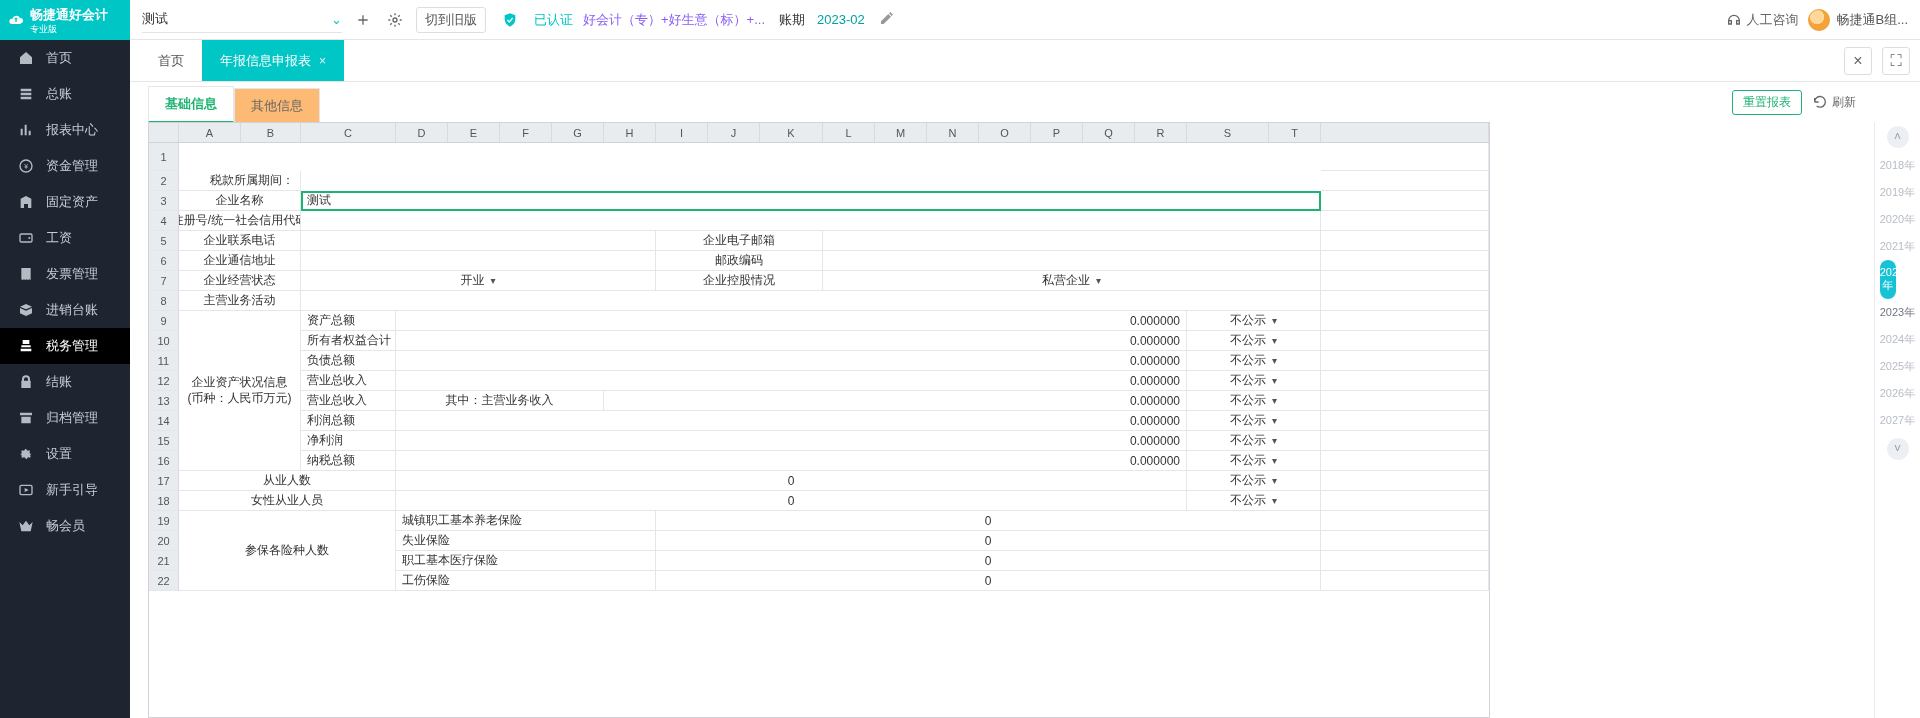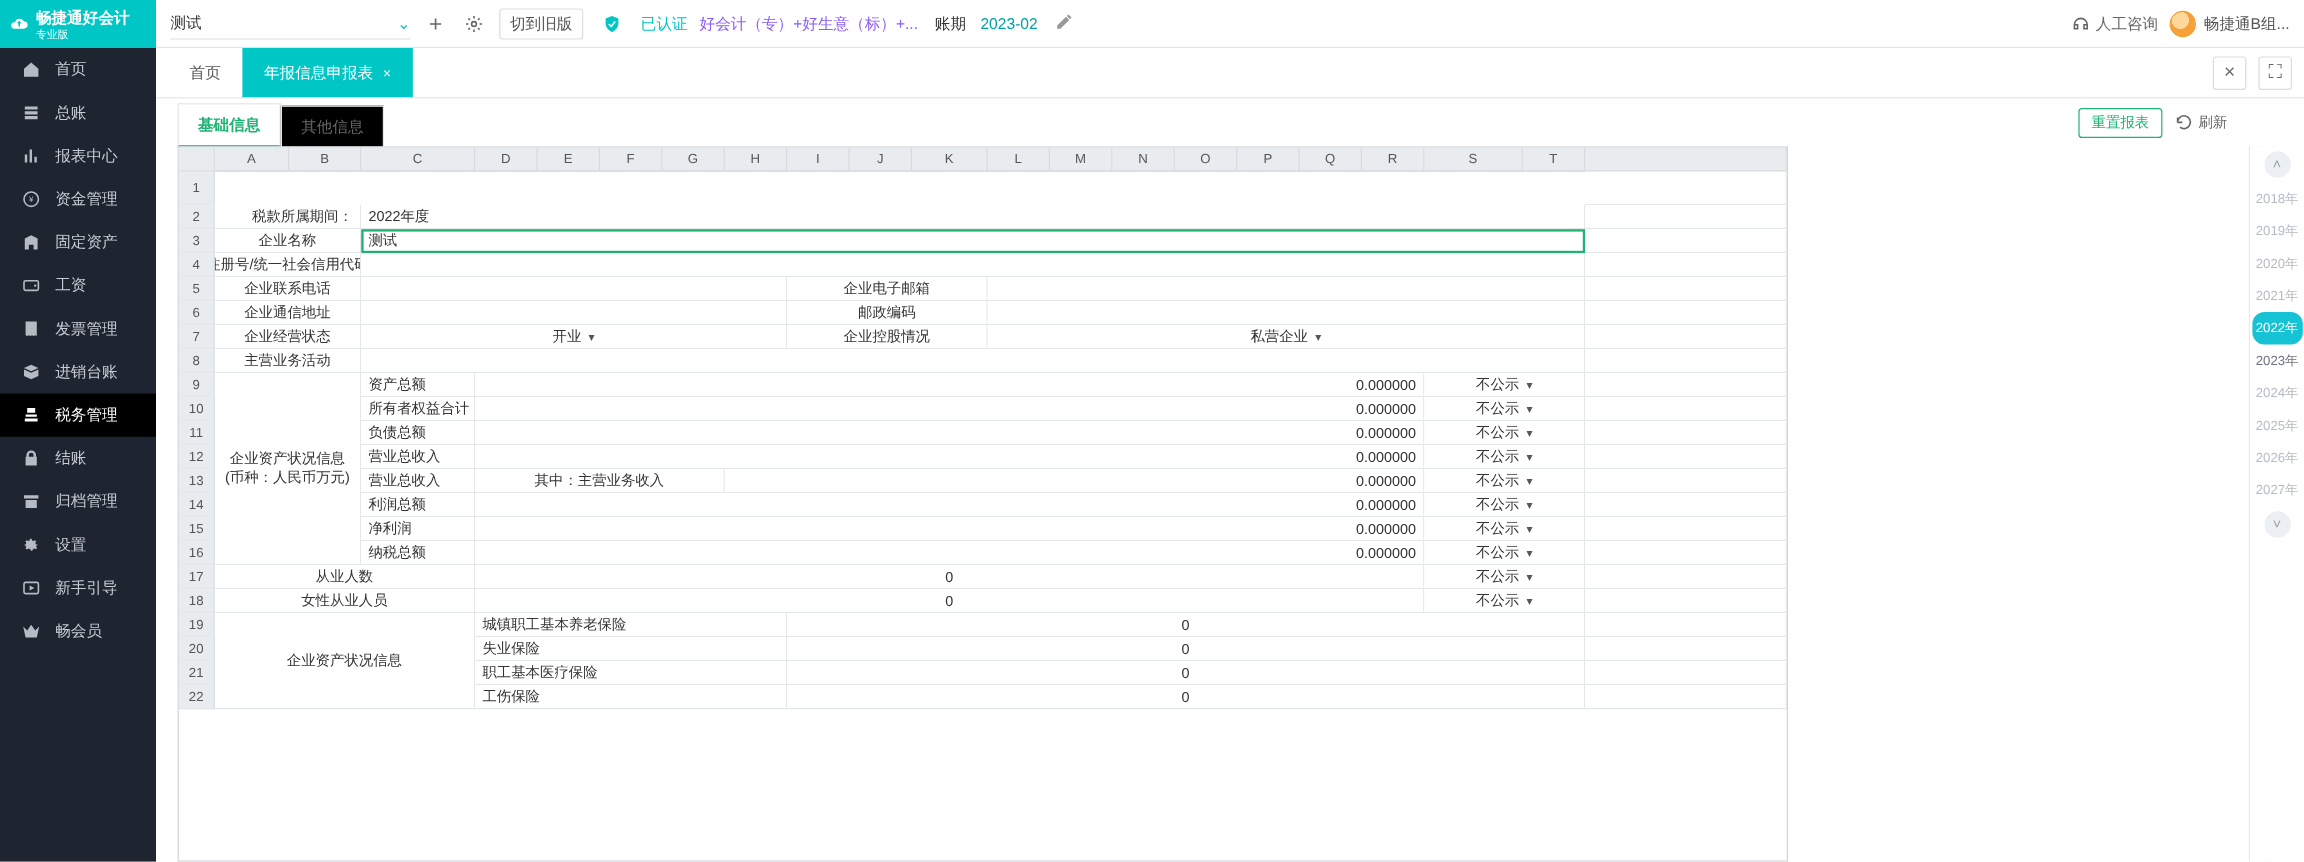--- a/index.html
+++ b/index.html
@@ -78,21 +78,21 @@
     width: 28px; height: 28px; border: 1px solid #ddd; display: flex; align-items: center; justify-content: center;
     color: #666; cursor: pointer; border-radius: 3px; font-size: 16px; line-height: 1;
   }
 
   
   .subrow {
     position: absolute; left: 130px; top: 82px; right: 46px; height: 40px;
     display: flex; align-items: flex-end; padding: 0 18px; gap: 0;
   }
   .subrow .subtab {
-    padding: 8px 16px; font-size: 13px; cursor: pointer; color: #666; background: #000000;
+    padding: 8px 16px; font-size: 13px; cursor: pointer; color: #666; background: #fdba74;
     border: 1px solid #e3e6ea; border-bottom: none; position: relative; top: 1px;
   }
   .subrow .subtab.active {
     background: #fff; color: #1fb373; font-weight: bold;
     border-bottom: 2px solid #1fb373;
   }
   .subrow .spacer { flex: 1; }
   .subrow .reset-btn {
     border: 1px solid #1fb373; color: #1fb373; background: #fff;
     padding: 3px 10px; border-radius: 3px; cursor: pointer; font-size: 12px; margin-right: 10px;
@@ -154,21 +154,21 @@
   }
   .year-rail .arrow {
     width: 22px; height: 22px; border-radius: 50%; background: #eceff3; color: #9aa1ab;
     display: flex; align-items: center; justify-content: center; cursor: pointer; font-size: 12px;
   }
   .year-rail .yr {
     font-size: 11px; color: #b6bcc6; padding: 6px 0; cursor: pointer; width: 100%; text-align: center;
   }
   .year-rail .yr.near { color: #6e7480; }
   .year-rail .yr.active {
-    background: #16c3d4; color: #fff; border-radius: 10px; width: 42px;
+    background: #16c3d4; color: #fff; border-radius: 10px; width: 16px;
   }
 
   
   svg.i { width: 16px; height: 16px; }
 </style>
 </head>
 <body>
 
 <div class="sidebar">
   <div class="sidebar-logo">
@@ -395,21 +395,20 @@
       <div class="c">S</div>
       <div class="c">T</div>
       <div class="c"></div>
     </div>
 
   <div class="grid" id="grid" style="grid-template-columns: 30px 62px 60px 95px 52px 52px 52px 52px 52px 52px 52px 63px 52px 52px 52px 52px 52px 52px 52px 82px 52px 1fr; grid-auto-rows: 20px; grid-template-rows: 28px 20px 20px 20px 20px 20px 20px 20px 20px 20px 20px 20px 20px 20px 20px 20px 20px 20px 20px 20px 20px 20px;">
       <div class="rh" style="grid-column: 1 / span 1;">1</div>
       <div class="cell" style="grid-column: 22 / span 1; height: 28px;"></div>
       <div class="rh" style="grid-column: 1 / span 1;">2</div>
       <div class="cell right" style="grid-column: 2 / span 2;">税款所属期间：</div>
-      <div class="cell" style="grid-column: 4 / span 18;">2022年度</div>
       <div class="cell" style="grid-column: 22 / span 1;"></div>
       <div class="rh" style="grid-column: 1 / span 1;">3</div>
       <div class="cell center" style="grid-column: 2 / span 2;">企业名称</div>
       <div class="cell sel" style="grid-column: 4 / span 18;">测试</div>
       <div class="cell" style="grid-column: 22 / span 1;"></div>
       <div class="rh" style="grid-column: 1 / span 1;">4</div>
       <div class="cell center" style="grid-column: 2 / span 2;">注册号/统一社会信用代码</div>
       <div class="cell" style="grid-column: 4 / span 18;"></div>
       <div class="cell" style="grid-column: 22 / span 1;"></div>
       <div class="rh" style="grid-column: 1 / span 1;">5</div>
@@ -480,21 +479,21 @@
       <div class="cell center" style="grid-column: 2 / span 3;">从业人数</div>
       <div class="cell center" style="grid-column: 5 / span 15;">0</div>
       <div class="cell center dd" style="grid-column: 20 / span 2;">不公示</div>
       <div class="cell" style="grid-column: 22 / span 1;"></div>
       <div class="rh" style="grid-column: 1 / span 1;">18</div>
       <div class="cell center" style="grid-column: 2 / span 3;">女性从业人员</div>
       <div class="cell center" style="grid-column: 5 / span 15;">0</div>
       <div class="cell center dd" style="grid-column: 20 / span 2;">不公示</div>
       <div class="cell" style="grid-column: 22 / span 1;"></div>
       <div class="rh" style="grid-column: 1 / span 1;">19</div>
-      <div class="cell center" style="grid-area: span 4 / 2 / auto / span 3; height: auto; white-space: normal; text-align: center; line-height: 1.3;">企业资产状况信息</div>
+      <div class="cell center" style="grid-area: span 4 / 2 / auto / span 3; height: auto; white-space: normal; text-align: center; line-height: 1.3;">参保各险种人数</div>
       <div class="cell" style="grid-column: 5 / span 5;">城镇职工基本养老保险</div>
       <div class="cell center" style="grid-column: 10 / span 12;">0</div>
       <div class="cell" style="grid-column: 22 / span 1;"></div>
       <div class="rh" style="grid-column: 1 / span 1;">20</div>
       <div class="cell" style="grid-column: 5 / span 5;">失业保险</div>
       <div class="cell center" style="grid-column: 10 / span 12;">0</div>
       <div class="cell" style="grid-column: 22 / span 1;"></div>
       <div class="rh" style="grid-column: 1 / span 1;">21</div>
       <div class="cell" style="grid-column: 5 / span 5;">职工基本医疗保险</div>
       <div class="cell center" style="grid-column: 10 / span 12;">0</div>

